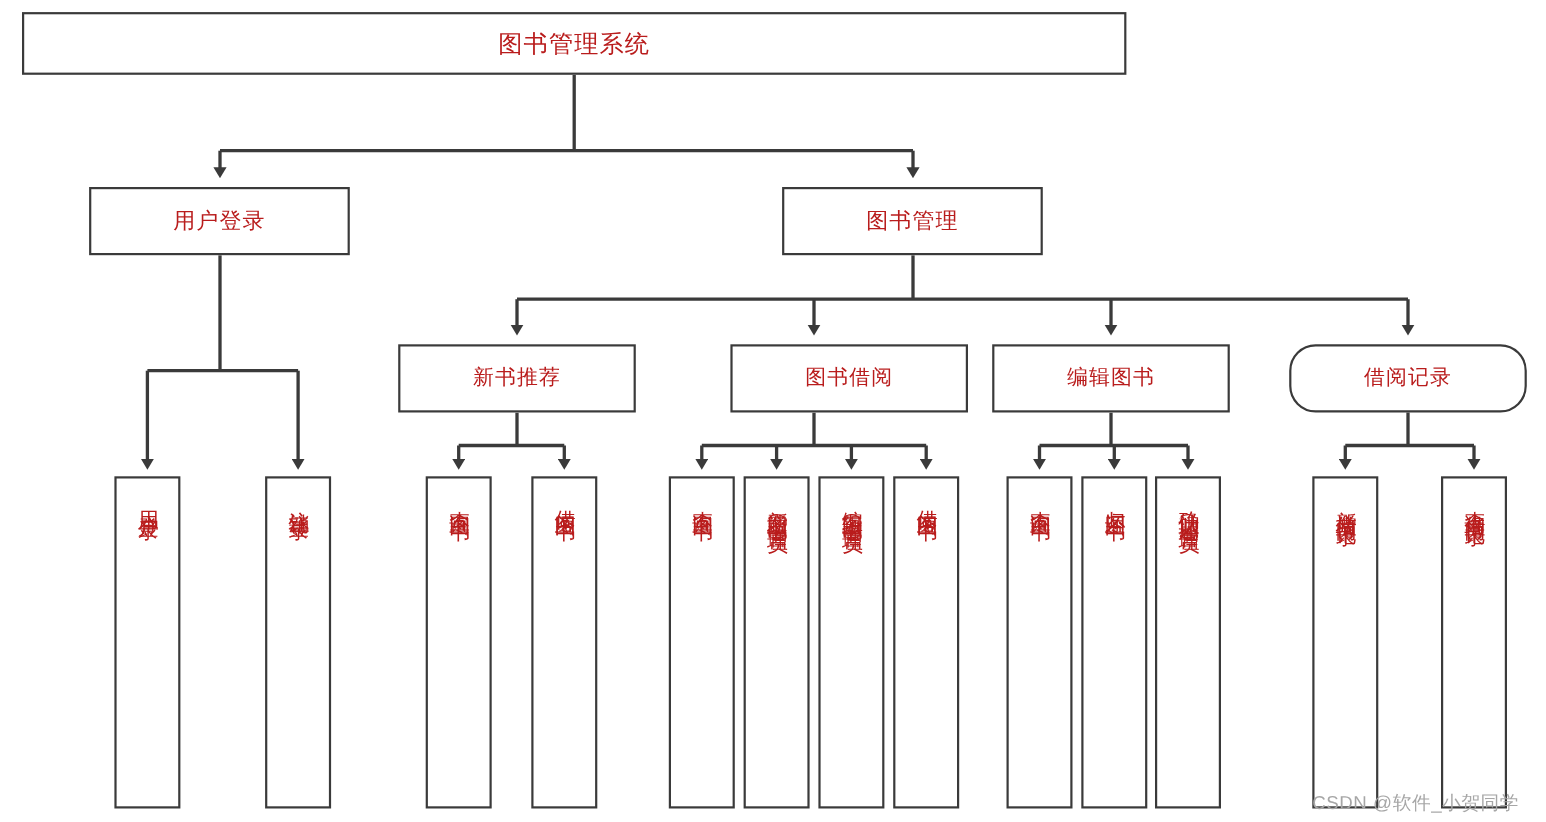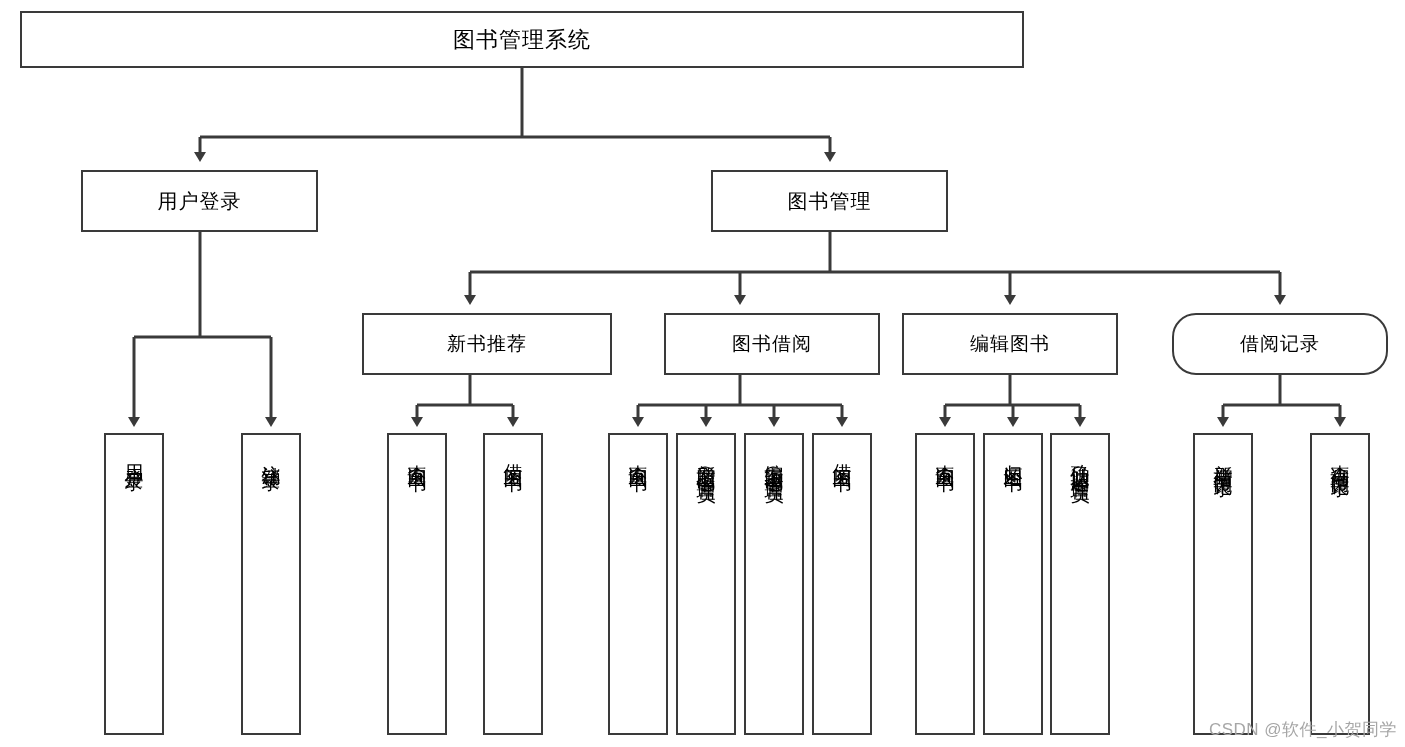--- a/index.html
+++ b/index.html
@@ -27,21 +27,21 @@
     pointer-events: none;
   }
   .node {
     position: absolute;
     box-sizing: border-box;
     border: 2.5px solid #3a3a3a;
     background: #ffffff;
     display: flex;
     align-items: center;
     justify-content: center;
-    color: #000000;
+    color: #b91c1c;
     line-height: 1.25;
     text-align: center;
   }
   .node.lvl0 {
     font-size: 22px;
   }
   .node.lvl1 {
     font-size: 20px;
   }
   .node.lvl2 {
@@ -58,21 +58,21 @@
     letter-spacing: 3px;
     white-space: nowrap;
     display: block;
   }
   .htext {
     white-space: nowrap;
     letter-spacing: 1px;
   }
   .watermark {
     position: absolute;
-    right: 8px;
+    right: 24px;
     bottom: 6px;
     font-size: 17px;
     color: #a6a6a6;
     letter-spacing: 0.5px;
     white-space: nowrap;
   }
 </style>
 </head>
 <body>
 
@@ -133,21 +133,21 @@
   </div>
 
   <div class="node lvl1" style="left:81px; top:170px; width:237px; height:62px;">
     <span class="htext">用户登录</span>
   </div>
 
   <div class="node lvl1" style="left:711px; top:170px; width:237px; height:62px;">
     <span class="htext">图书管理</span>
   </div>
 
-  <div class="node lvl2" style="left:362px; top:313px; width:250px; height:62px;">
+  <div class="node lvl2" style="left:362px; top:313px; width:216px; height:62px;">
     <span class="htext">新书推荐</span>
   </div>
 
   <div class="node lvl2" style="left:632px; top:313px; width:216px; height:62px;margin-left:32px;">
     <span class="htext">图书借阅</span>
   </div>
 
   <div class="node lvl2" style="left:902px; top:313px; width:216px; height:62px;">
     <span class="htext">编辑图书</span>
   </div>

